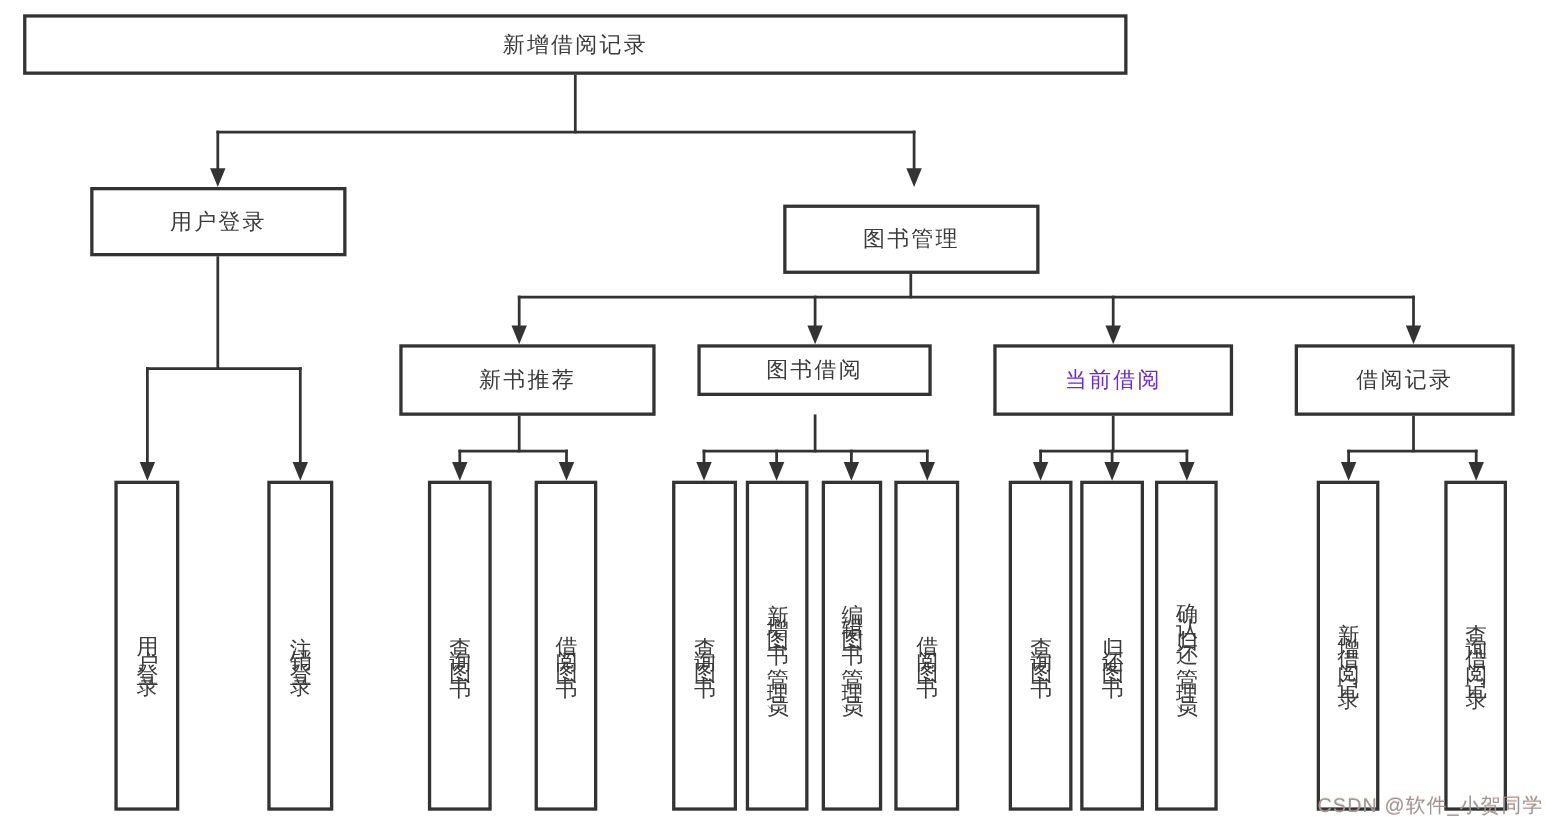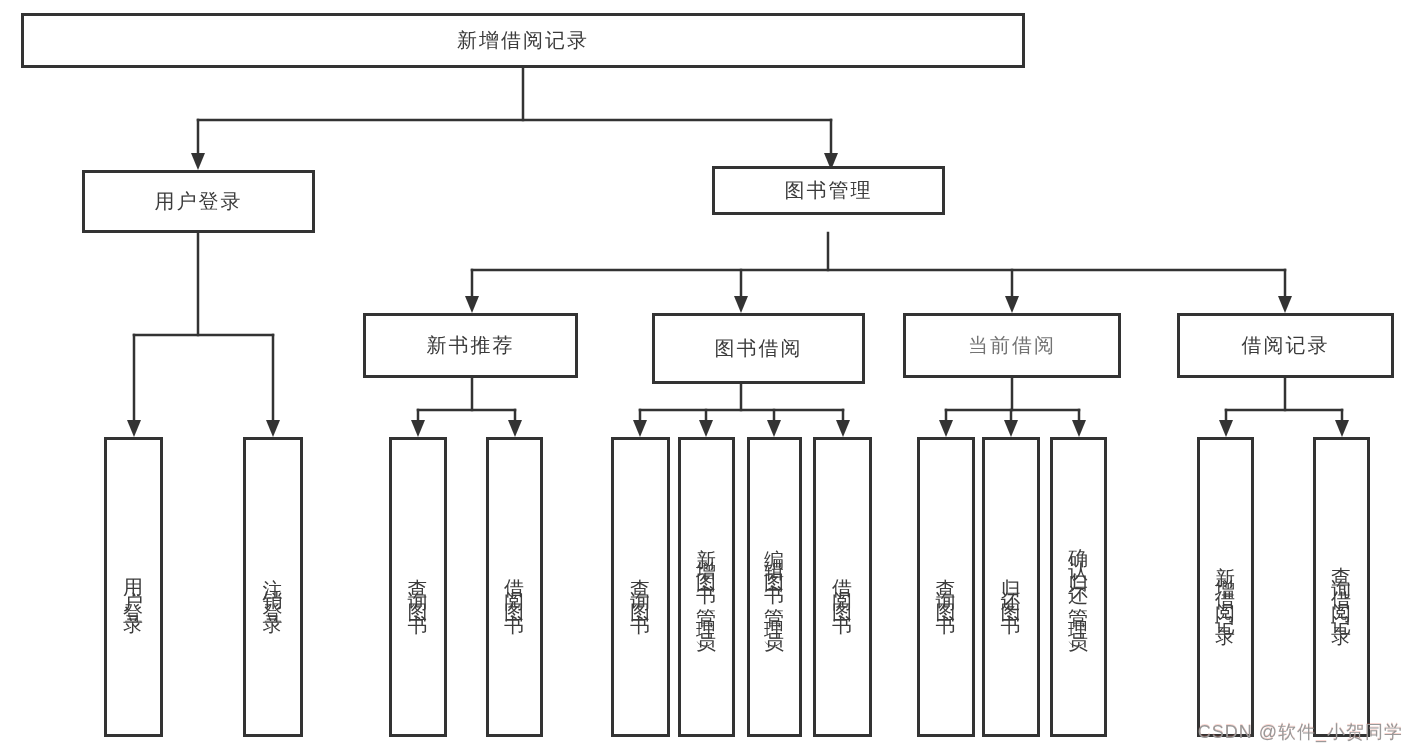--- a/index.html
+++ b/index.html
@@ -105,33 +105,33 @@
       <line x1="1342" y1="410" x2="1342" y2="427" stroke="#333333" stroke-width="2.5" stroke-linecap="square"></line>
       <polygon points="1335,420 1349,420 1342,437" fill="#333333"></polygon>
     </svg>
   <span id="watermark" style="color: rgb(153, 153, 153);">CSDN @软件_小贺同学</span>
 <div class="node horiz" style="left: 21px; top: 13px; width: 1004px; height: 55px; border-color: rgb(51, 51, 51);">
       <span class="label" style="color: rgb(59, 59, 59);">新增借阅记录</span>
     </div>
     <div class="node horiz" style="left: 82px; top: 170px; width: 233px; height: 63px; border-color: rgb(51, 51, 51);">
       <span class="label" style="color: rgb(59, 59, 59);">用户登录</span>
     </div>
-    <div class="node horiz" style="left: 712px; top: 166px; width: 233px; height: 49px; border-color: rgb(51, 51, 51);">
+    <div class="node horiz" style="left: 712px; top: 186px; width: 233px; height: 63px; border-color: rgb(51, 51, 51);">
       <span class="label" style="color: rgb(59, 59, 59);">图书管理</span>
     </div>
-    <div class="node horiz" style="left: 363px; top: 313px; width: 215px; height: 65px; border-color: rgb(51, 51, 51);">
+    <div class="node horiz" style="left: 363px; top: 313px; width: 233px; height: 65px; border-color: rgb(51, 51, 51);">
       <span class="label" style="color: rgb(59, 59, 59);">新书推荐</span>
     </div>
-    <div class="node horiz" style="left: 634px; top: 313px; width: 213px; height: 71px; border-color: rgb(51, 51, 51); margin-left: 18px;">
+    <div class="node horiz" style="left: 634px; top: 313px; width: 213px; height: 47px; border-color: rgb(51, 51, 51);">
       <span class="label" style="color: rgb(59, 59, 59);">图书借阅</span>
     </div>
     <div class="node horiz" style="left: 903px; top: 313px; width: 218px; height: 65px; border-color: rgb(51, 51, 51);">
-      <span class="label" style="color: #737373;">当前借阅</span>
+      <span class="label" style="color: #6d28d9;">当前借阅</span>
     </div>
-    <div class="node horiz" style="left: 1177px; top: 313px; width: 217px; height: 65px; border-color: rgb(51, 51, 51);">
+    <div class="node horiz" style="left: 1177px; top: 313px; width: 200px; height: 65px; border-color: rgb(51, 51, 51);">
       <span class="label" style="color: rgb(59, 59, 59);">借阅记录</span>
     </div>
     <div class="node vert" style="left: 104px; top: 437px; width: 59px; height: 300px; border-color: rgb(51, 51, 51);">
       <span class="label" style="color: rgb(59, 59, 59);">用户登录</span>
     </div>
     <div class="node vert" style="left: 243px; top: 437px; width: 60px; height: 300px; border-color: rgb(51, 51, 51);">
       <span class="label" style="color: rgb(59, 59, 59);">注销登录</span>
     </div>
     <div class="node vert" style="left: 389px; top: 437px; width: 58px; height: 300px; border-color: rgb(51, 51, 51);">
       <span class="label" style="color: rgb(59, 59, 59);">查询图书</span>

